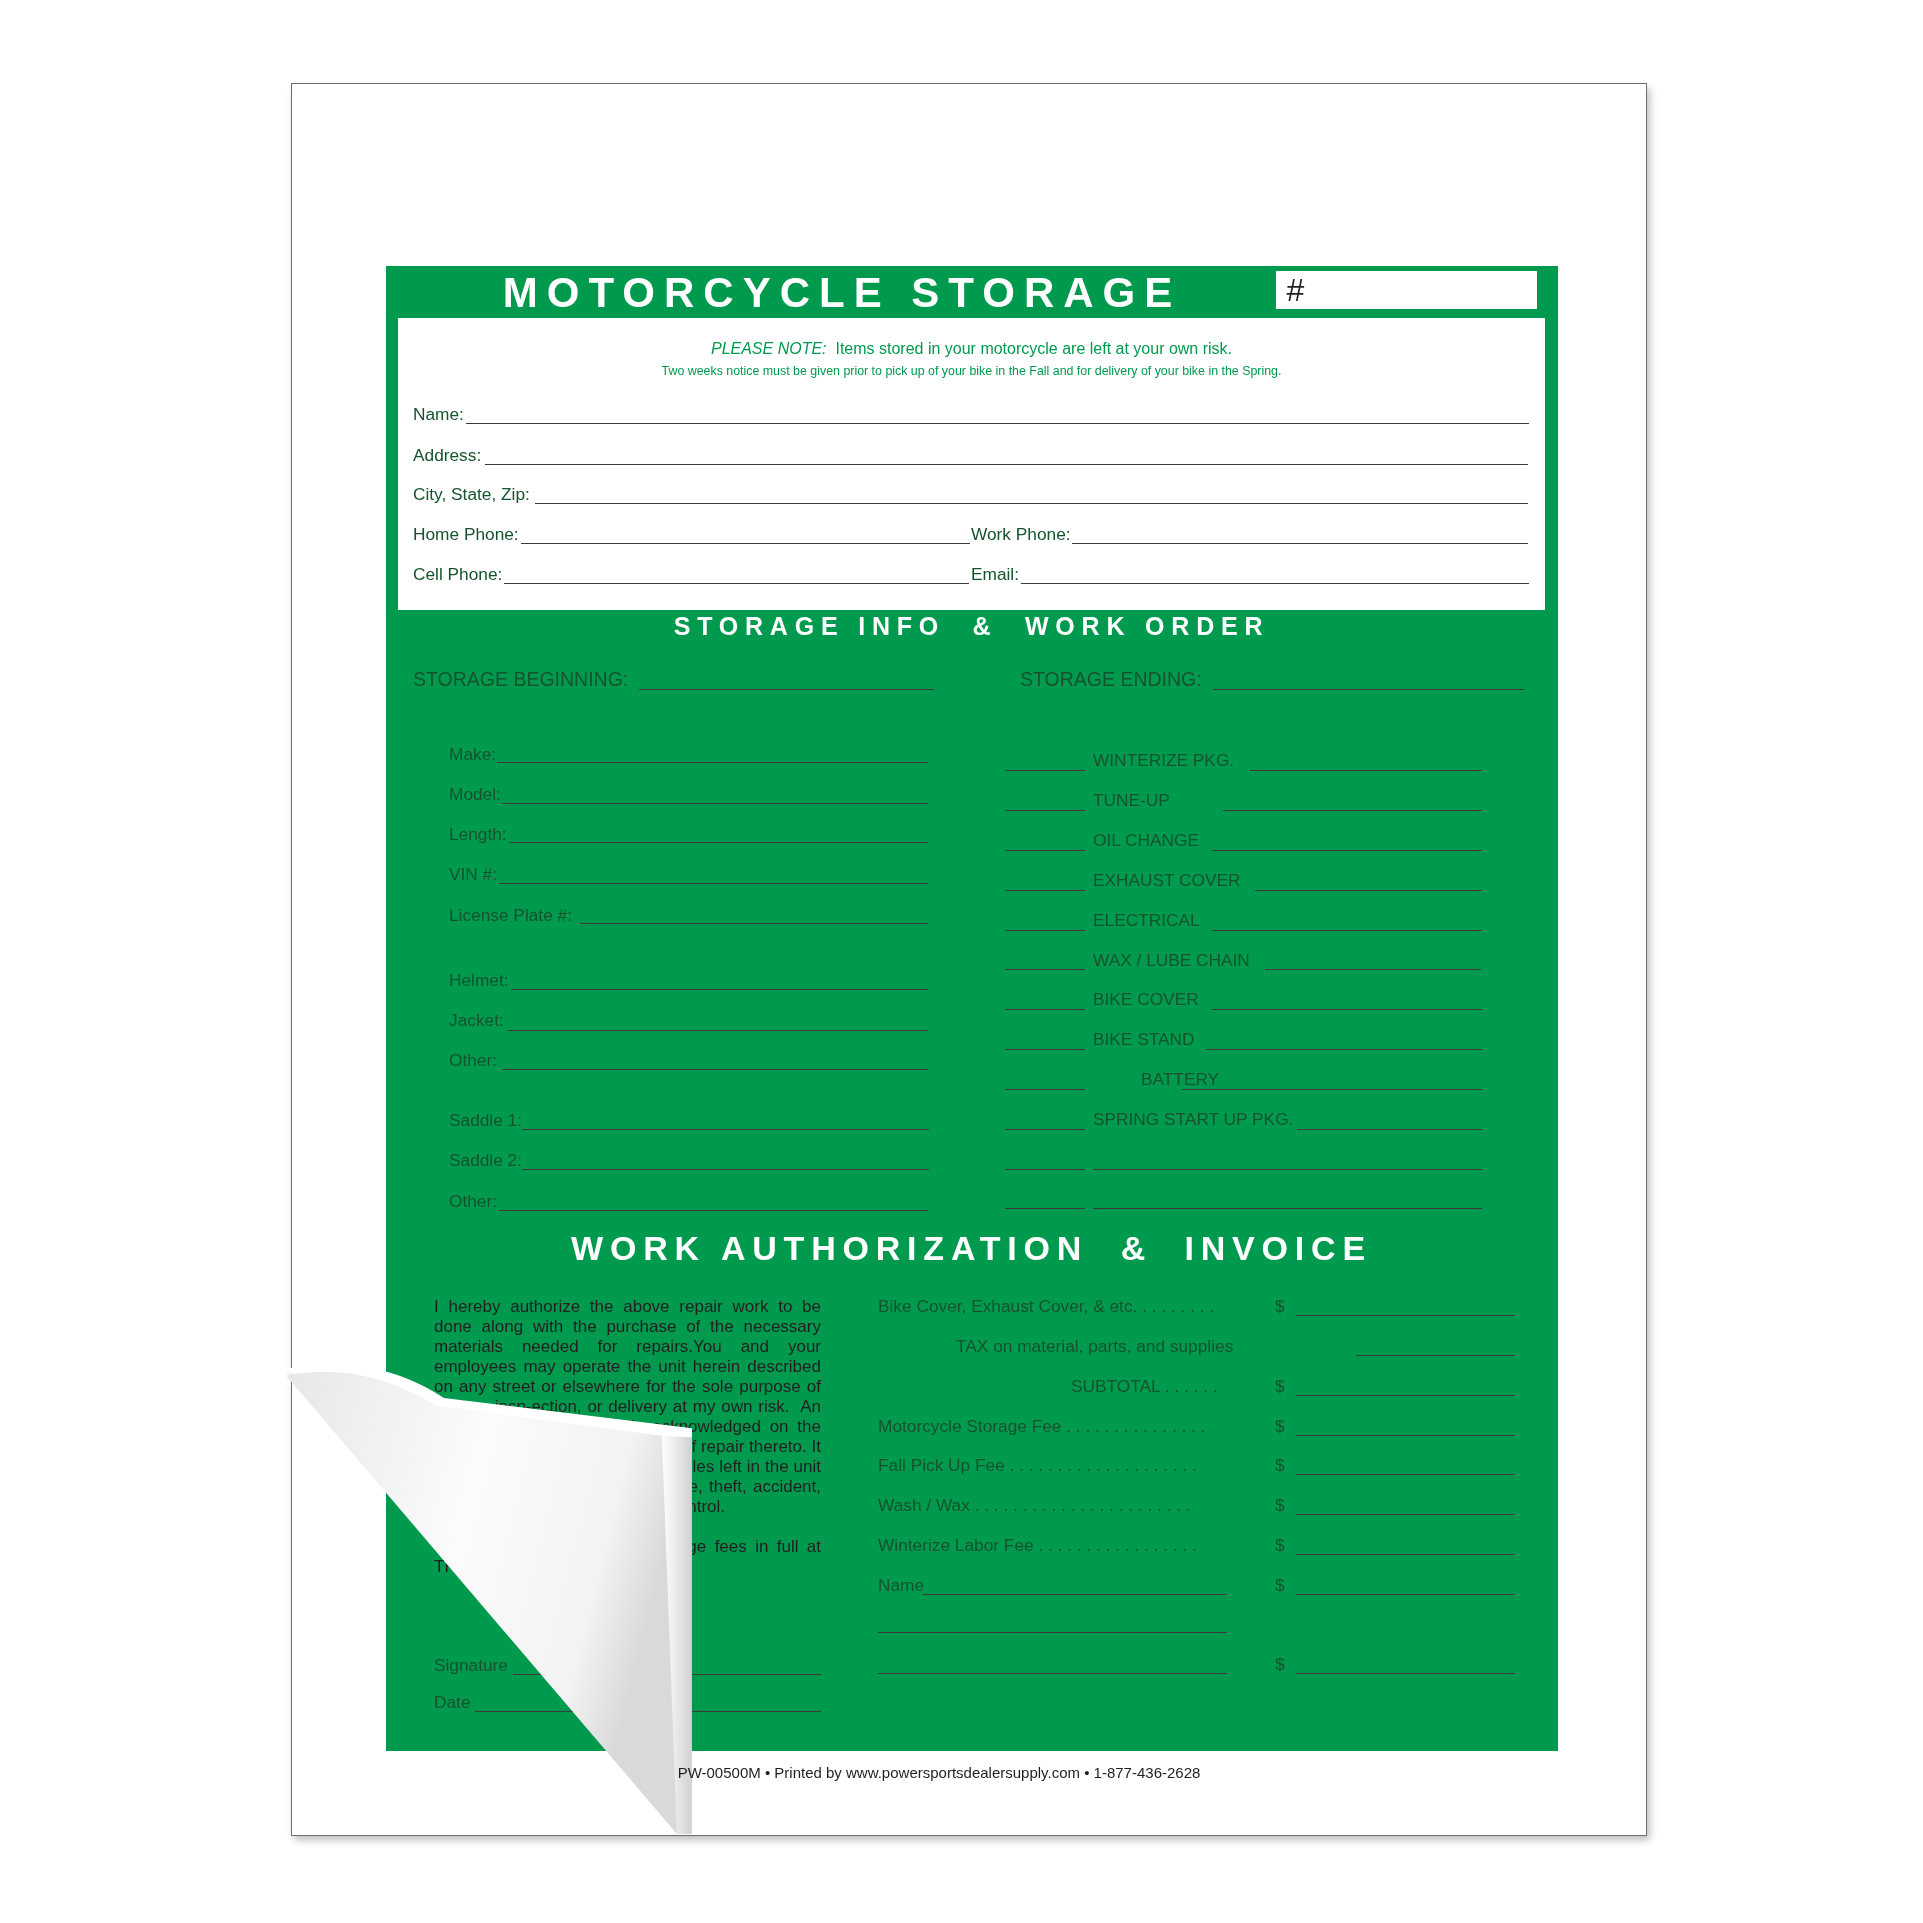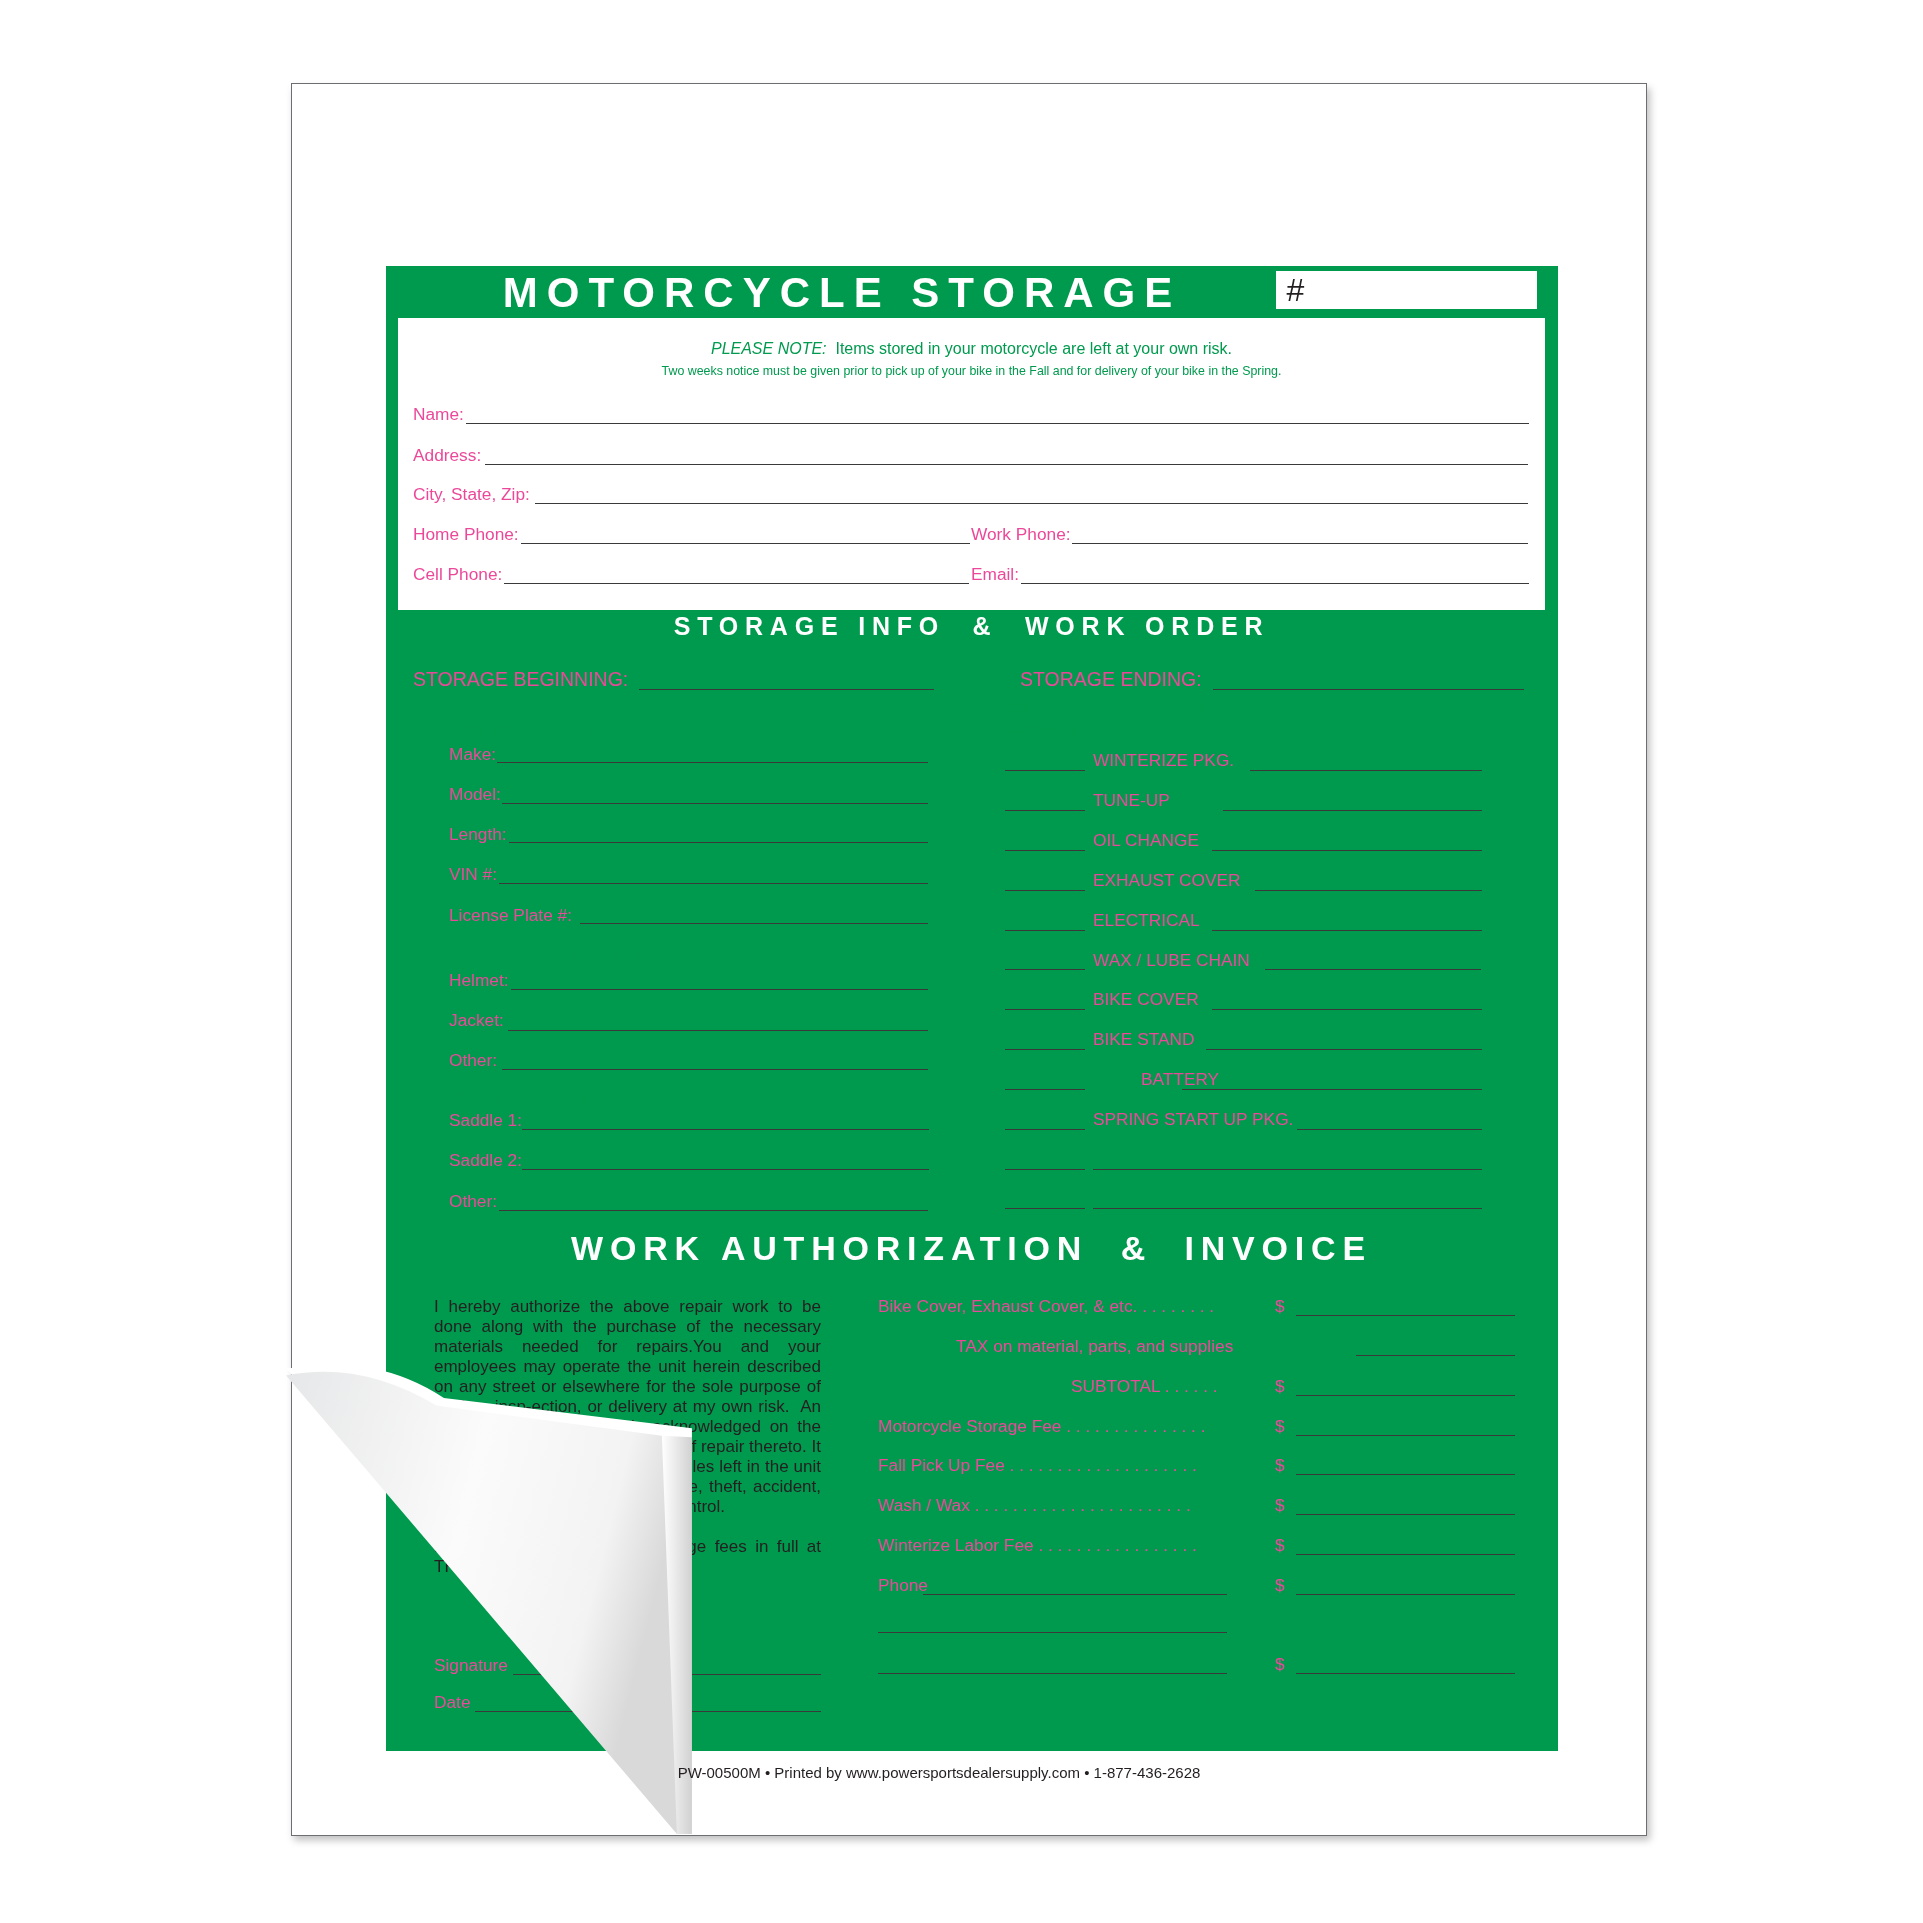--- a/index.html
+++ b/index.html
@@ -5,21 +5,21 @@
   html,body{margin:0;padding:0;}
   body{width:1924px;height:1924px;background:#ffffff;position:relative;overflow:hidden;font-family:"Liberation Sans",sans-serif;color:#231f20;}
   .page{position:absolute;left:291px;top:83px;width:1354px;height:1751px;background:#fff;border:1.5px solid #6d6e71;box-shadow:3px 4.5px 7.5px rgba(0,0,0,0.25);}
   .green{background:#009a4e;}
   .abs{position:absolute;}
   .frame{position:absolute;left:386px;top:266px;width:1172px;height:1485px;}
   .band-title{position:absolute;color:#fff;font-weight:bold;text-align:center;white-space:nowrap;font-family:"Liberation Sans",sans-serif;}
   .section{position:absolute;background:#fff;}
   .numbox{position:absolute;left:1276px;top:271px;width:261px;height:38px;background:#fff;}
   .numbox span{position:absolute;left:10.5px;top:0;font-size:32px;line-height:38px;color:#231f20;}
-  .lbl{position:absolute;font-size:17.3px;line-height:19.5px;white-space:nowrap;color:#ec4899;}
+  .lbl{position:absolute;font-size:17.3px;line-height:19.5px;white-space:nowrap;color:#14532d;}
   .line{position:absolute;height:0;border-top:1.5px solid #3a3a3a;}
   .gline{position:absolute;height:0;border-top:1.5px solid #009a4e;}
   .ghead{position:absolute;font-size:21px;font-weight:bold;color:#009a4e;white-space:nowrap;}
   .gital{position:absolute;font-size:16px;font-style:italic;color:#009a4e;white-space:nowrap;}
   .para{position:absolute;left:434px;top:1297px;width:387px;font-size:17px;line-height:20px;text-align:justify;color:#231f20;}
   .watermark{position:absolute;left:571px;top:466px;width:789px;height:812px;pointer-events:none;}
   .curl{position:absolute;left:286px;top:1368px;width:406px;height:466px;pointer-events:none;}
   .footer{position:absolute;left:0;width:1924px;top:1764px;text-align:center;font-size:15px;color:#231f20;}
 </style>
 </head>
@@ -187,21 +187,21 @@
   <div class="line" style="left:1296px;top:1474px;width:219px;"></div>
 
   <span class="lbl" style="left:878px;top:1496px;">Wash / Wax . . . . . . . . . . . . . . . . . . . . . . .</span>
   <span class="lbl" style="left:1275px;top:1496px;">$</span>
   <div class="line" style="left:1296px;top:1514px;width:219px;"></div>
 
   <span class="lbl" style="left:878px;top:1536px;">Winterize Labor Fee . . . . . . . . . . . . . . . . .</span>
   <span class="lbl" style="left:1275px;top:1536px;">$</span>
   <div class="line" style="left:1296px;top:1554px;width:219px;"></div>
 
-  <span class="lbl" style="left:878px;top:1576px;">Phone</span>
+  <span class="lbl" style="left:878px;top:1576px;">Name</span>
   <div class="line" style="left:923px;top:1594px;width:304px;"></div>
   <span class="lbl" style="left:1275px;top:1576px;">$</span>
   <div class="line" style="left:1296px;top:1594px;width:219px;"></div>
 
   <div class="line" style="left:878px;top:1632px;width:349px;"></div>
 
   <div class="line" style="left:878px;top:1673px;width:349px;"></div>
   <span class="lbl" style="left:1275px;top:1655px;">$</span>
   <div class="line" style="left:1296px;top:1673px;width:219px;"></div>
 

